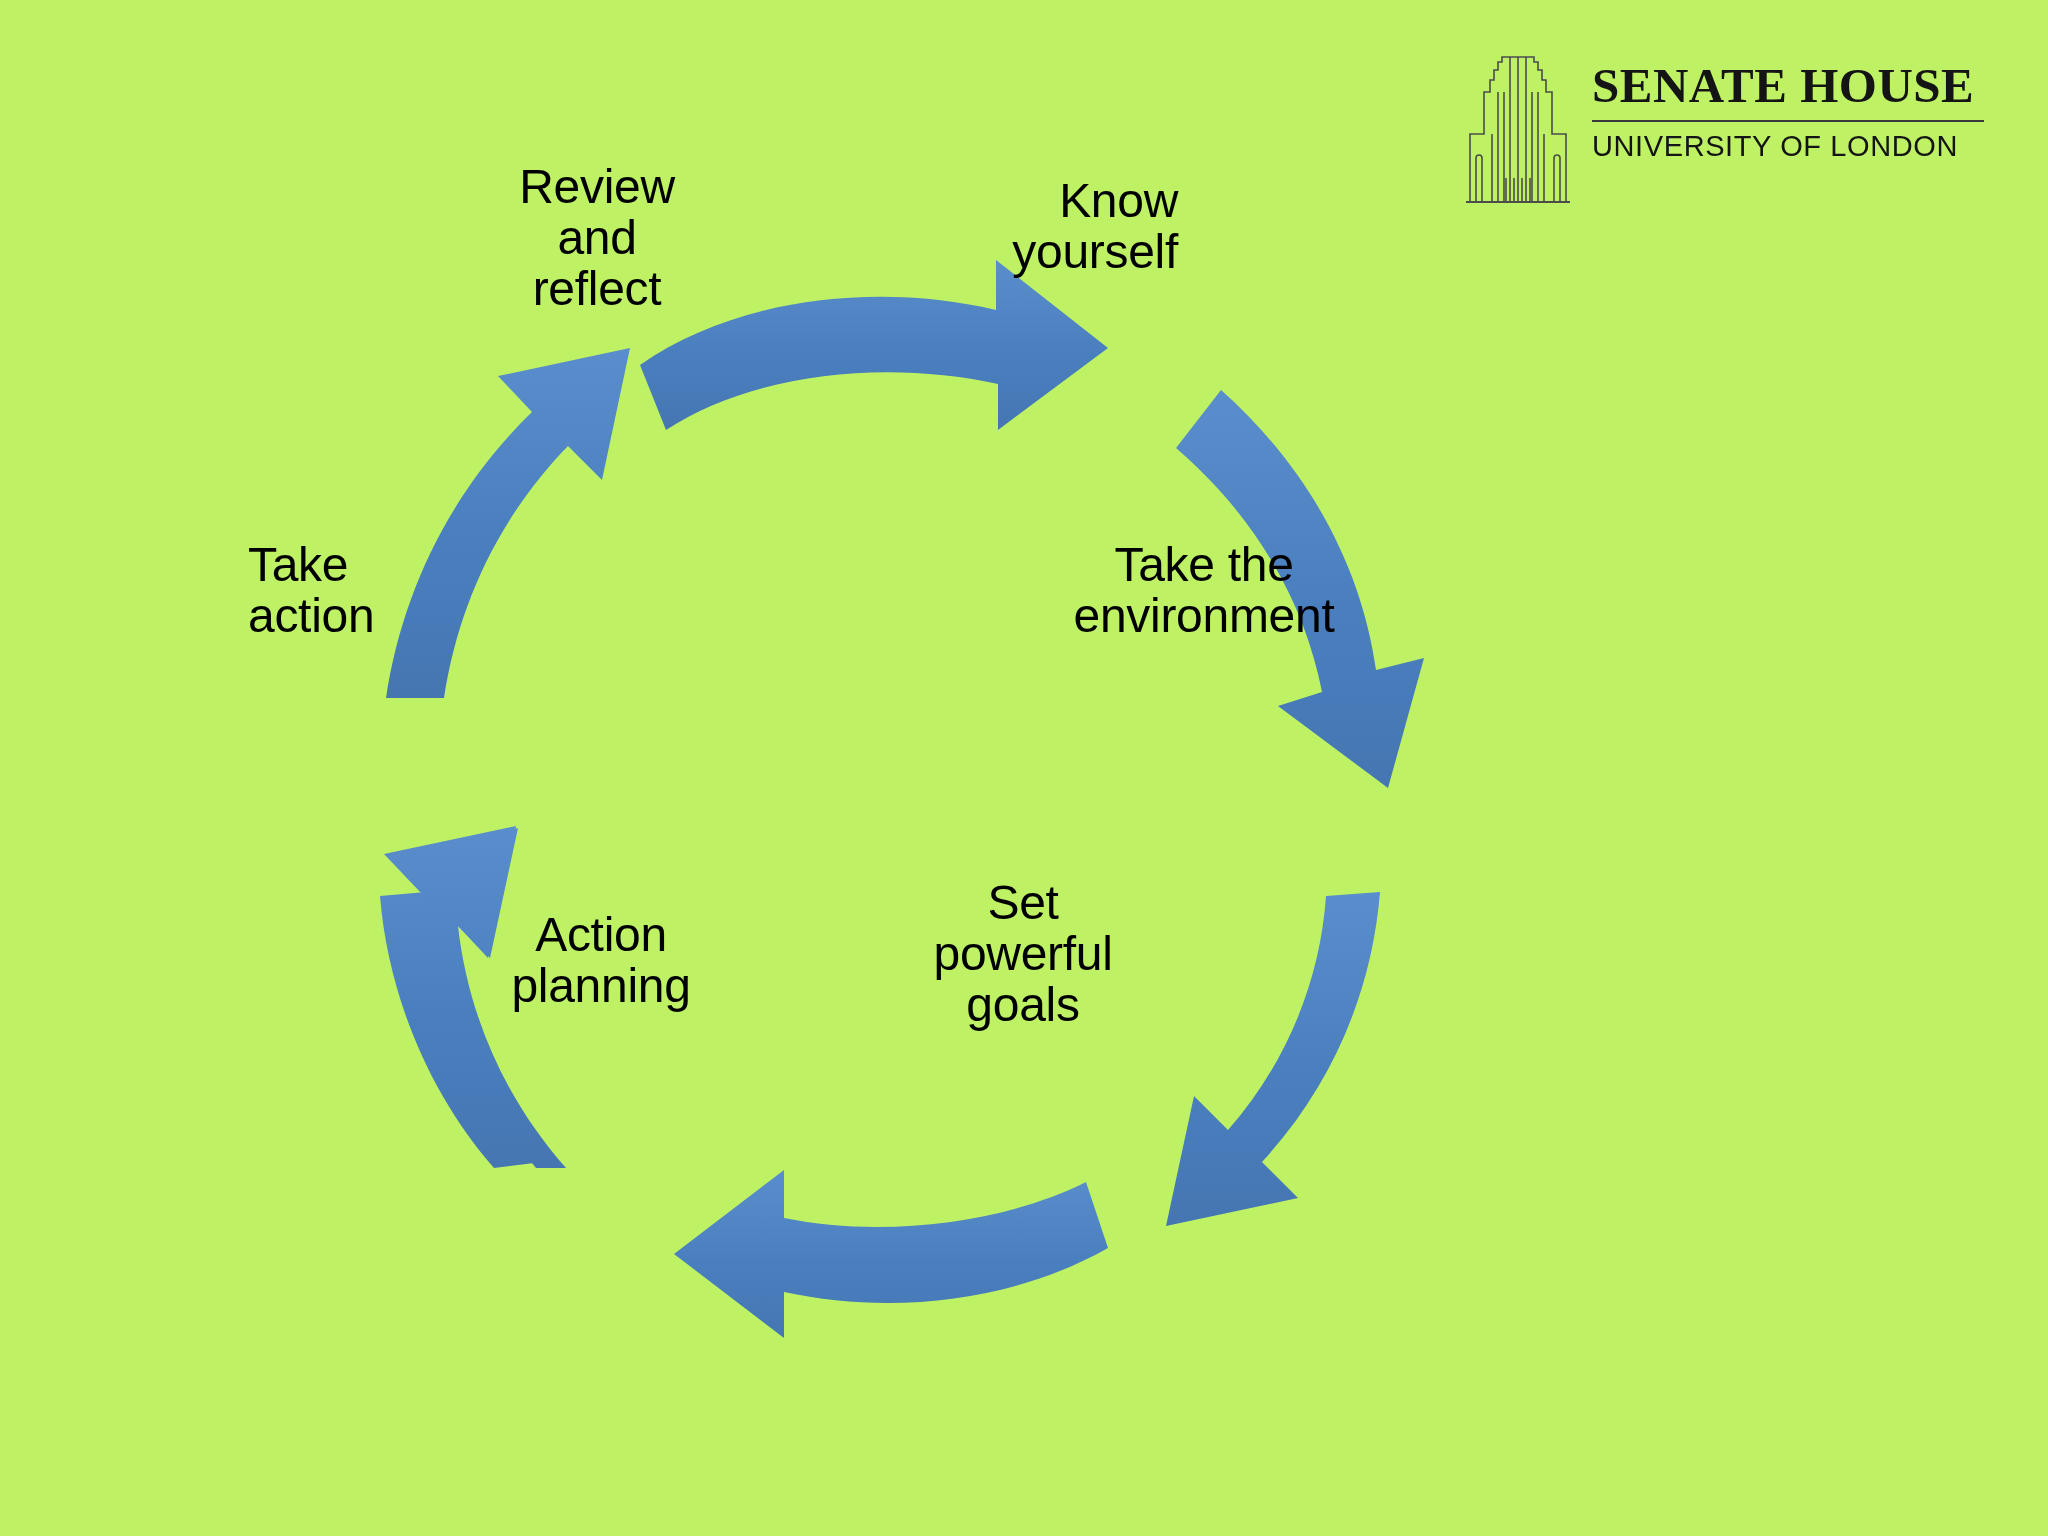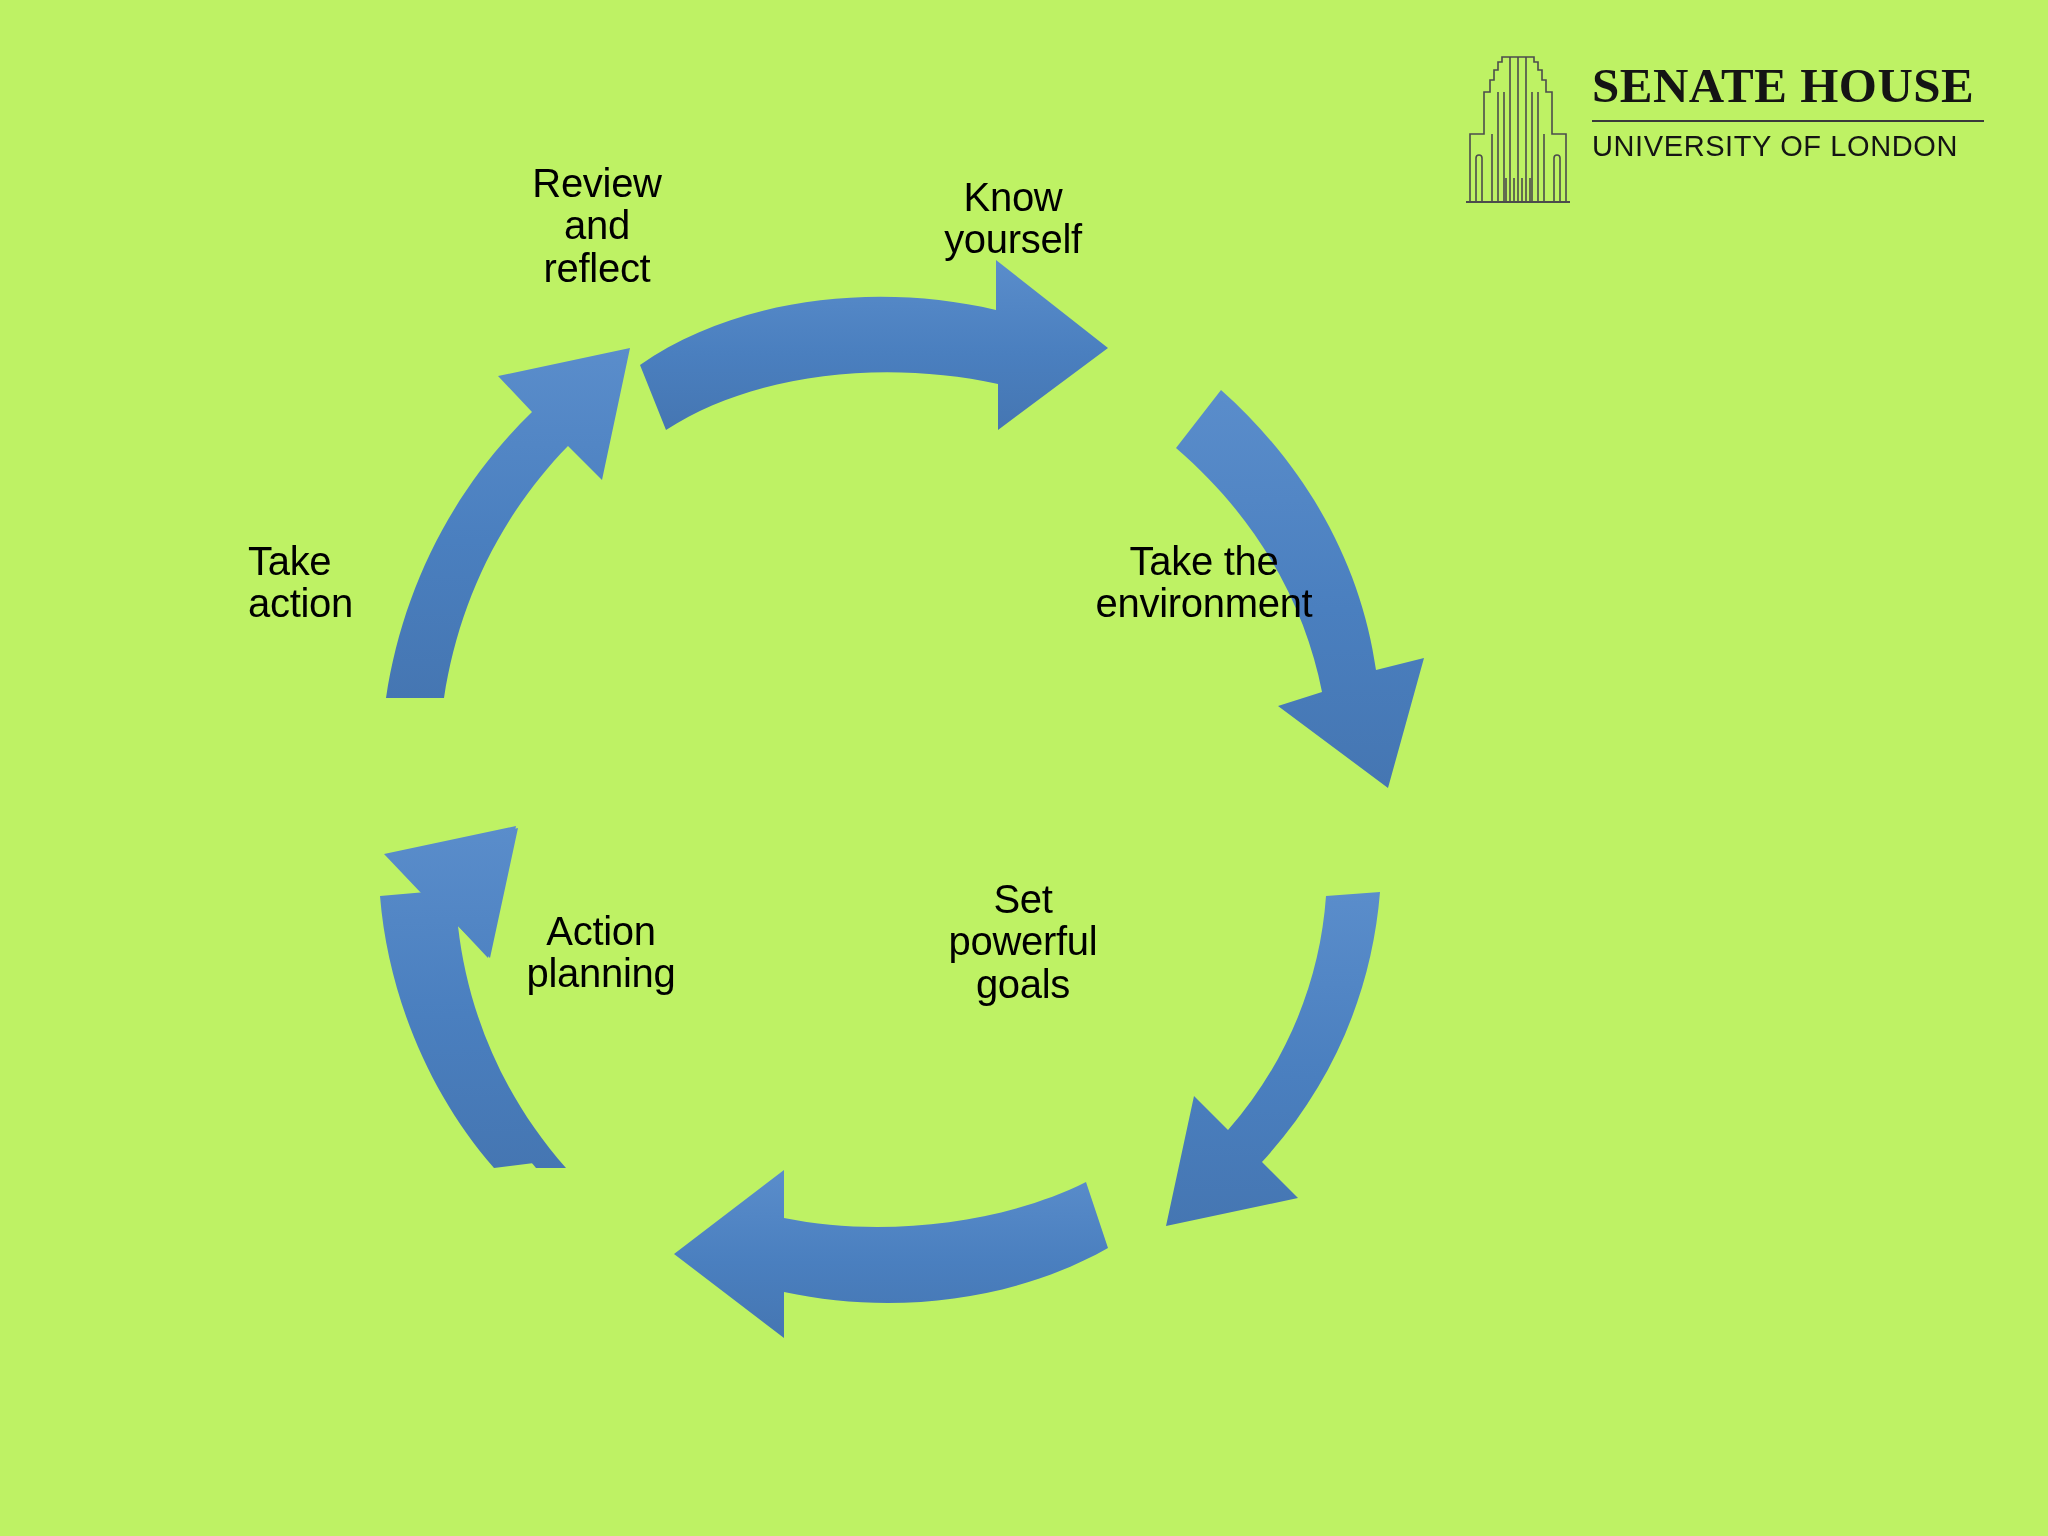--- a/index.html
+++ b/index.html
@@ -75,29 +75,29 @@
     top: 140px;
     width: 1300px;
     height: 1300px;
   }
   #cycle-svg { display:block; width:100%; height:100%; }
 
   .node-label {
     position: absolute;
     text-align: center;
     font-family: "Liberation Sans", sans-serif;
-    font-size: 40px;
+    font-size: 48px;
     line-height: 1.06;
     color: #000000;
     white-space: pre-line;
     letter-spacing: -0.3px;
   }
 
   
-  #label-know     { left: 612px;  top: 36px;  width: 330px; text-align:center; }
+  #label-know     { left: 612px;  top: 36px;  width: 330px; text-align:right; }
   #label-scan     { left: 758px;  top: 400px; width: 420px; text-align:center; }
   #label-goals    { left: 622px;  top: 738px; width: 330px; text-align:center; }
   #label-action-p { left: 200px;  top: 770px; width: 330px; text-align:center; }
   #label-take     { left: 12px;   top: 400px; width: 310px; text-align:left; }
   #label-review   { left: 196px;  top: 22px;  width: 330px; text-align:center; }
 </style>
 </head>
 <body>
 
 <div id="slide">

